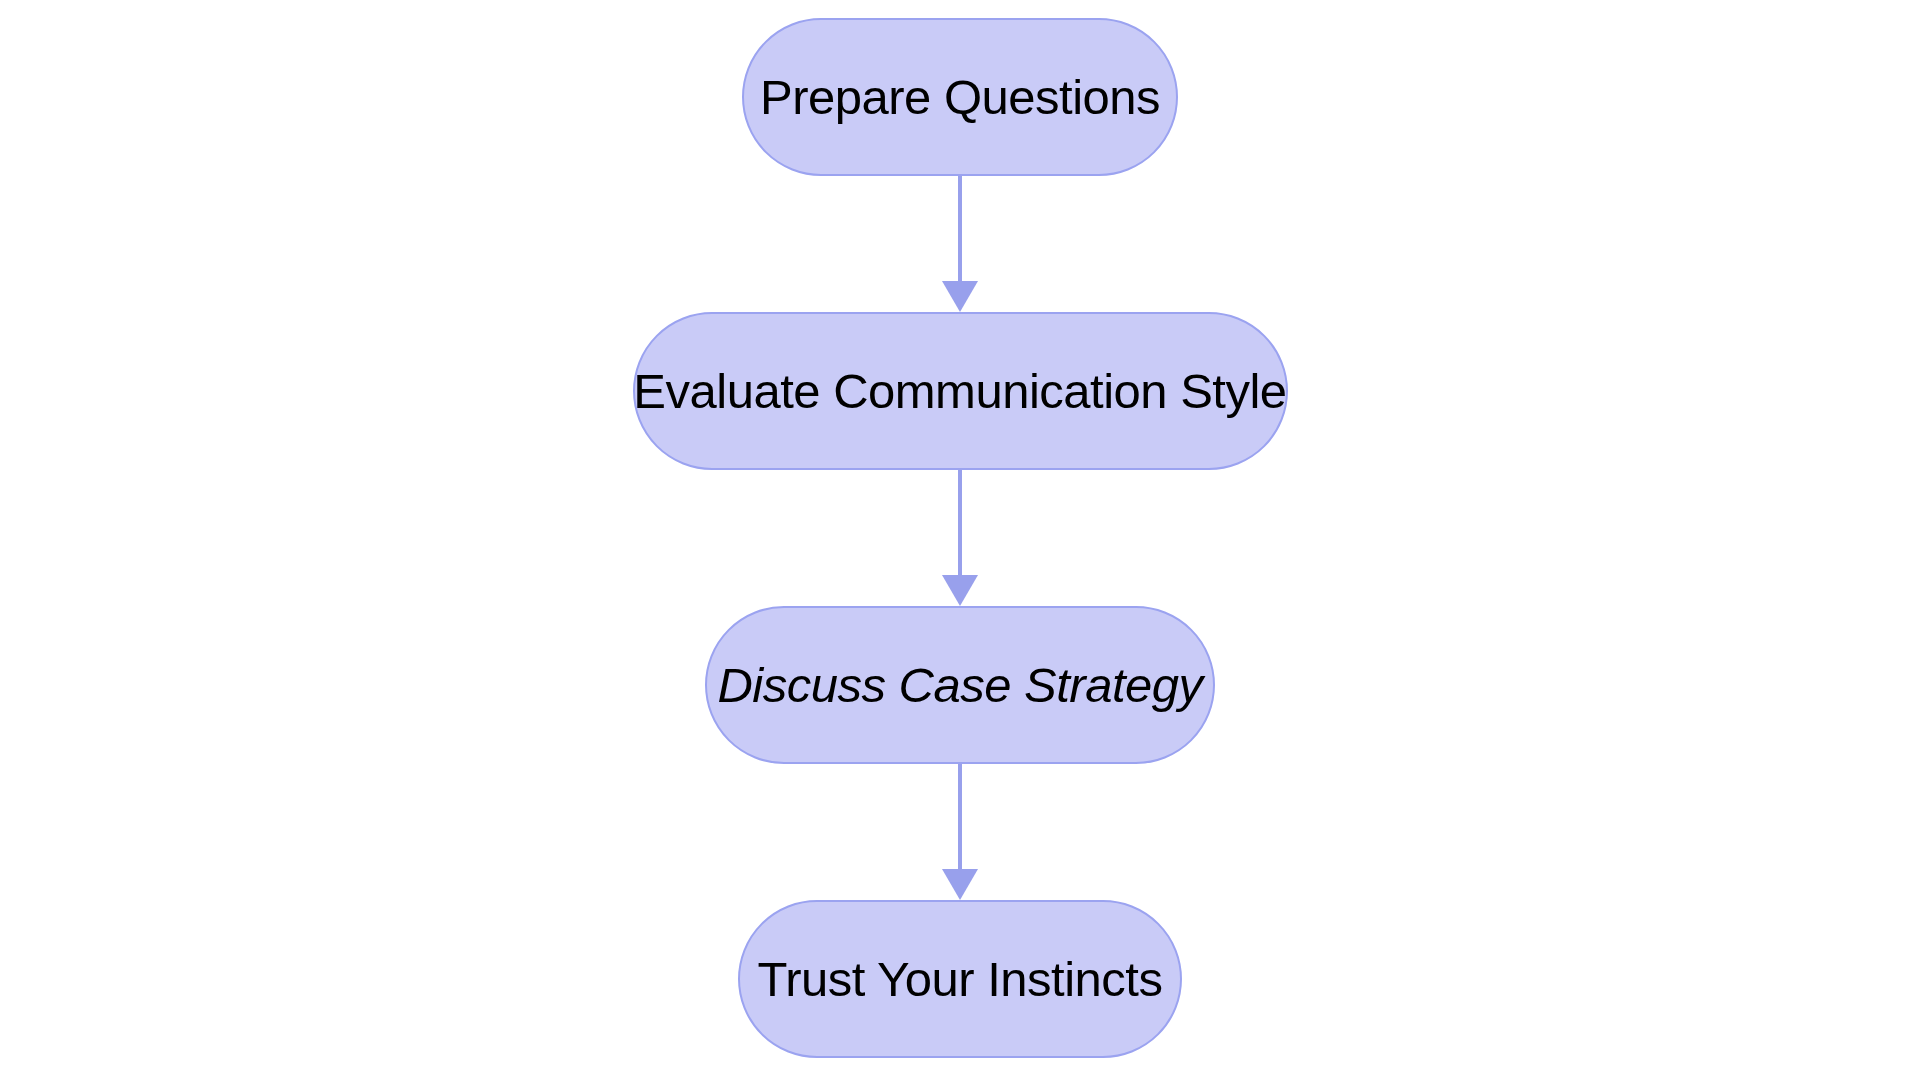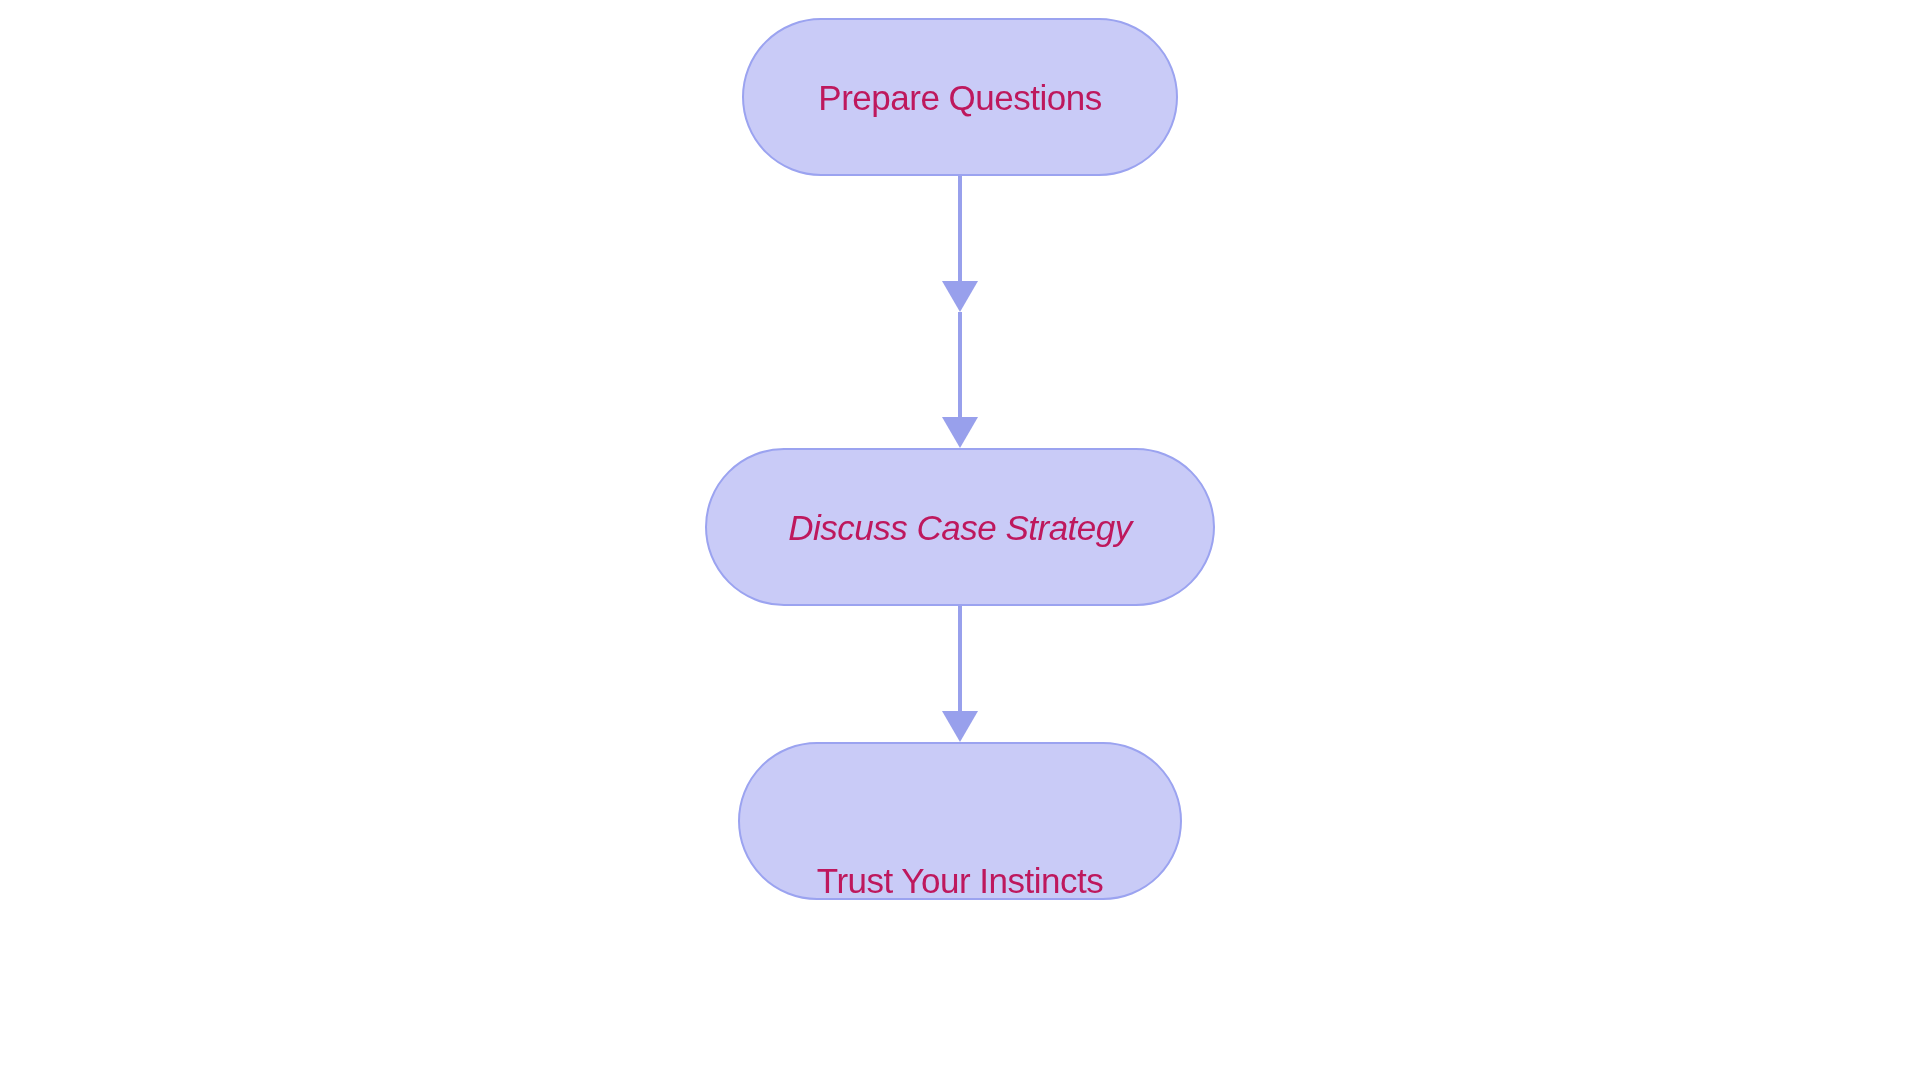--- a/index.html
+++ b/index.html
@@ -24,30 +24,30 @@
     height: 158px;
     border-radius: 80px;
     background: #c9cbf7;
     border: 2px solid #9ba3f0;
     display: flex;
     align-items: center;
     justify-content: center;
     flex: 0 0 auto;
   }
   .node-label {
-    color: #be185d;
-    font-size: 35px;
+    color: #000000;
+    font-size: 49px;
     letter-spacing: -0.5px;
     white-space: nowrap;
     line-height: 1;
   }
   .node-0 { width: 436px; }
   .node-1 { width: 655px; }
   .node-2 { width: 510px; font-style: italic; }
-  .node-3 { width: 444px; align-items: flex-end; }
+  .node-3 { width: 444px; }
   .arrow {
     height: 136px;
     flex: 0 0 auto;
     display: flex;
     flex-direction: column;
     align-items: center;
   }
   .arrow-line {
     width: 4px;
     flex: 1 1 auto;
@@ -70,20 +70,23 @@
 
   <div class="node node-0">
     <span class="node-label">Prepare Questions</span>
   </div>
 
   <div class="arrow">
     <div class="arrow-line"></div>
     <div class="arrow-head"></div>
   </div>
 
+  <div class="node node-1">
+    <span class="node-label">Evaluate Communication Style</span>
+  </div>
 
   <div class="arrow">
     <div class="arrow-line"></div>
     <div class="arrow-head"></div>
   </div>
 
   <div class="node node-2">
     <span class="node-label">Discuss Case Strategy</span>
   </div>
 

